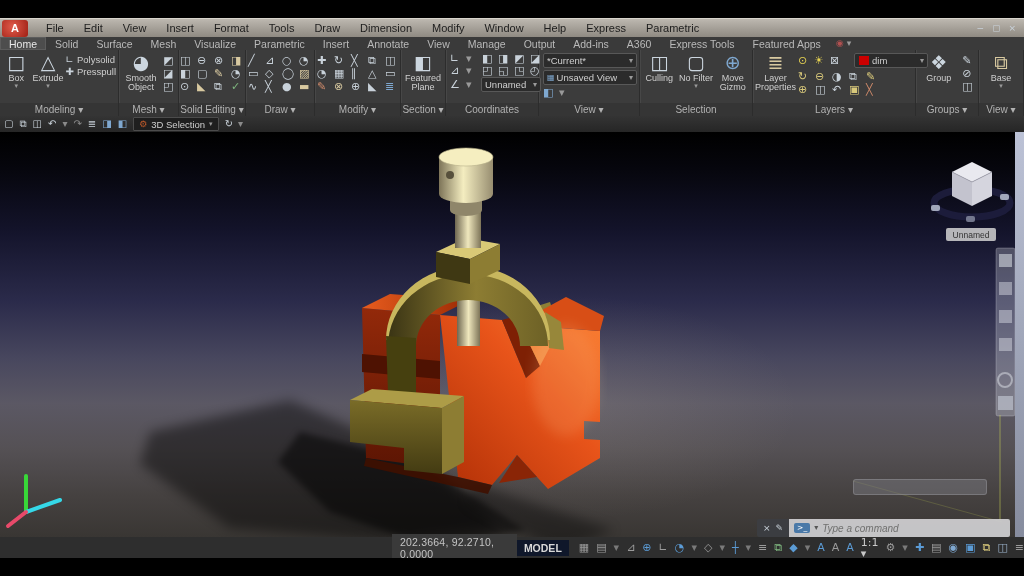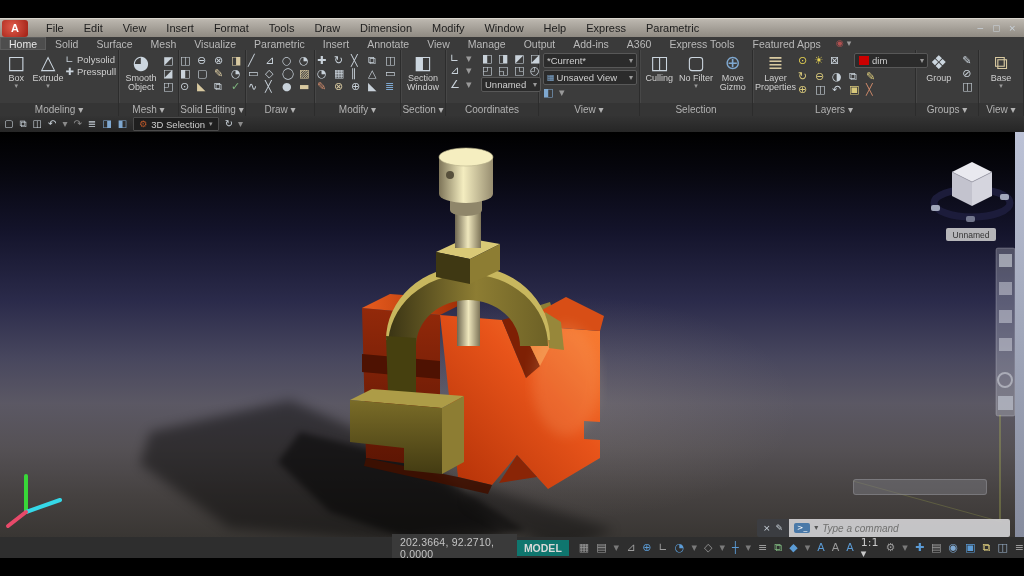--- a/index.html
+++ b/index.html
@@ -60,21 +60,21 @@
     color:#cfcfcf;font-size:9px;border-radius:2px 0 0 2px;}
   #cmdbar .field{flex:1;background:rgba(208,208,210,.92);border-radius:0 2px 2px 0;display:flex;align-items:center;
     gap:4px;padding:0 5px;font-size:10px;}
   #cmdbar .chip{background:#4a79a8;color:#fff;font-size:7.5px;padding:1px 3px;border-radius:2px;}
   #cmdbar .caret{font-size:8px;color:#555;}
   #cmdbar .prompt{color:#70706f;font-style:italic;}
   
   #statusbar{position:absolute;left:0;top:537px;width:1024px;height:21px;background:#2e2e2e;
     display:flex;align-items:center;font-size:10.5px;color:#c4c4c4;}
   #coords{margin-left:392px;background:#3a3a3a;padding:2px 8px;letter-spacing:.2px;}
-  #model-btn{background:#0f766e;padding:2px 7px;font-weight:bold;color:#d8d8d8;}
+  #model-btn{background:#0f172a;padding:2px 7px;font-weight:bold;color:#d8d8d8;}
   #status-icons{display:flex;align-items:center;gap:7px;margin-left:10px;font-size:11px;}
   #status-icons span{font-size:11px;}
   #bottomstrip{position:absolute;left:0;top:558px;width:1024px;height:18px;background:#000;}
 </style>
 </head>
 <body>
 
 <div id="screen">
 
   <div id="titlestrip"></div>
@@ -230,21 +230,21 @@
             <span class="ic" style="color: rgb(127, 168, 208);">≣</span>
           </div>
       </div>
       <div class="plabel">Modify ▾</div>
     </div>
 
     <div class="panel" style="width:47px">
       <div class="pbody" style="justify-content:center">
         <div class="bigbtn">
             <span class="ic">◧</span>
-            <span>Section Window</span>
+            <span>Featured Plane</span>
           </div>
       </div>
       <div class="plabel">Section ▾</div>
     </div>
 
     <div class="panel" style="width:92px">
       <div class="pbody" style="flex-direction:column;gap:1px;padding-left:4px">
         <div class="grid" style="grid-template-columns:repeat(6,12px);padding-top:2px">
             <span class="ic">∟</span>
             <span class="ic" style="color: rgb(154, 154, 154);">▾</span>

